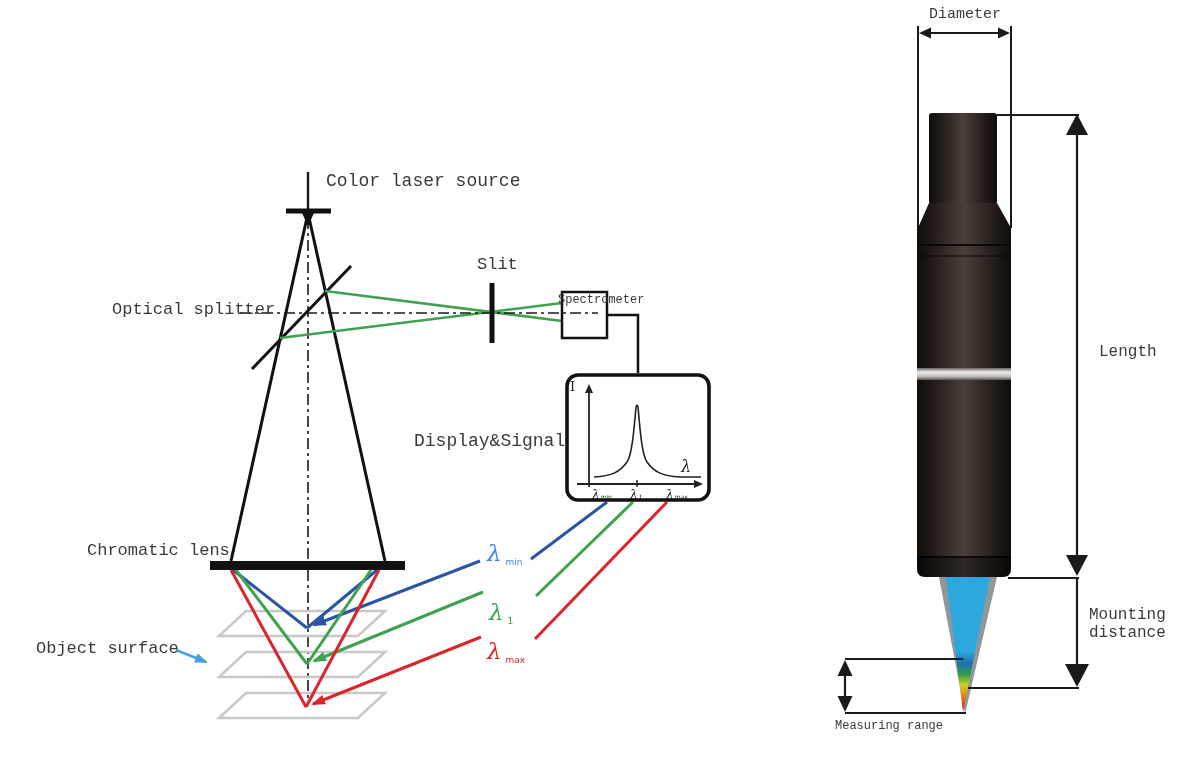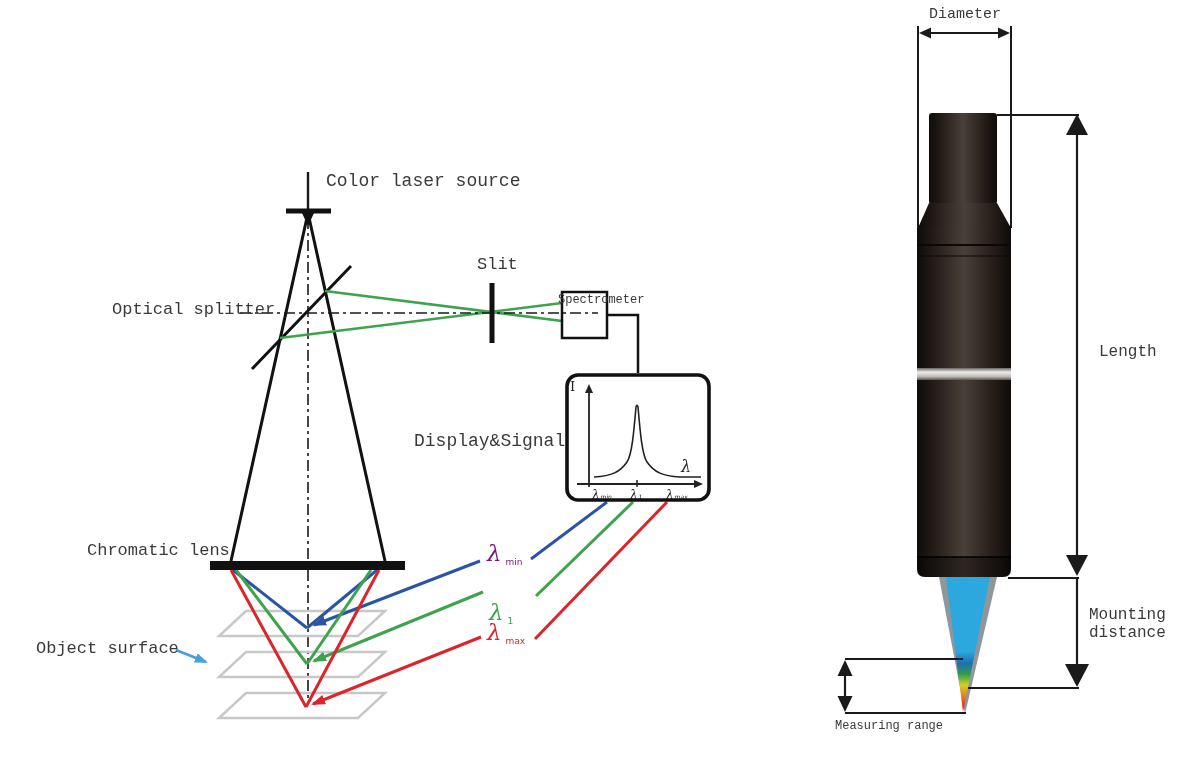--- a/index.html
+++ b/index.html
@@ -23,21 +23,21 @@
     font-family:"DejaVu Serif", serif;
     font-style:italic;
     font-size:23px;
   }
   .lam-sub{
     font-family:"DejaVu Sans", sans-serif;
     font-size:9px;
     margin-left:4px;
     vertical-align:-4px;
   }
-  .c-blue{color:#701a75;}
+  .c-blue{color:#3b82f6;}
   .c-green{color:#3fa24e;margin-top:20px;}
   .c-red{color:#d9252b;}
   .plot-lam{font-family:"DejaVu Serif", serif;font-style:italic;color:#222;}
   .tick .lam{font-size:12px;}
   .tick .lam-sub{font-size:6px;margin-left:1px;vertical-align:0px;}
 </style>
 </head>
 <body>
 
 <div class="stage">
@@ -199,21 +199,21 @@
   <div class="label" style="left:55px;top:541px;font-size:17px;margin-left:32px;">Chromatic lens</div>
 
   <div class="label" style="left:36px;top:639px;font-size:17px;">Object surface</div>
 
   <div class="ray-label c-blue" style="left:487px;top:540px;">
     <span class="lam">λ</span><span class="lam-sub">min</span>
   </div>
   <div class="ray-label c-green" style="left:489px;top:579px;">
     <span class="lam">λ</span><span class="lam-sub">1</span>
   </div>
-  <div class="ray-label c-red" style="left:487px;top:619px;text-align:right;">
+  <div class="ray-label c-red" style="left:487px;top:638px;text-align:right;">
     <span class="lam">λ</span><span class="lam-sub">max</span>
   </div>
 
   <div class="label plot-lam" style="left:570px;top:380px;font-size:13px;font-style:normal;font-family:'DejaVu Serif',serif;">I</div>
   <div class="label plot-lam" style="left:681px;top:458px;font-size:16px;">λ</div>
 
   <div class="ray-label tick plot-lam" style="left:592px;top:484px;">
     <span class="lam">λ</span><span class="lam-sub">min</span>
   </div>
   <div class="ray-label tick plot-lam" style="left:630px;top:484px;">

